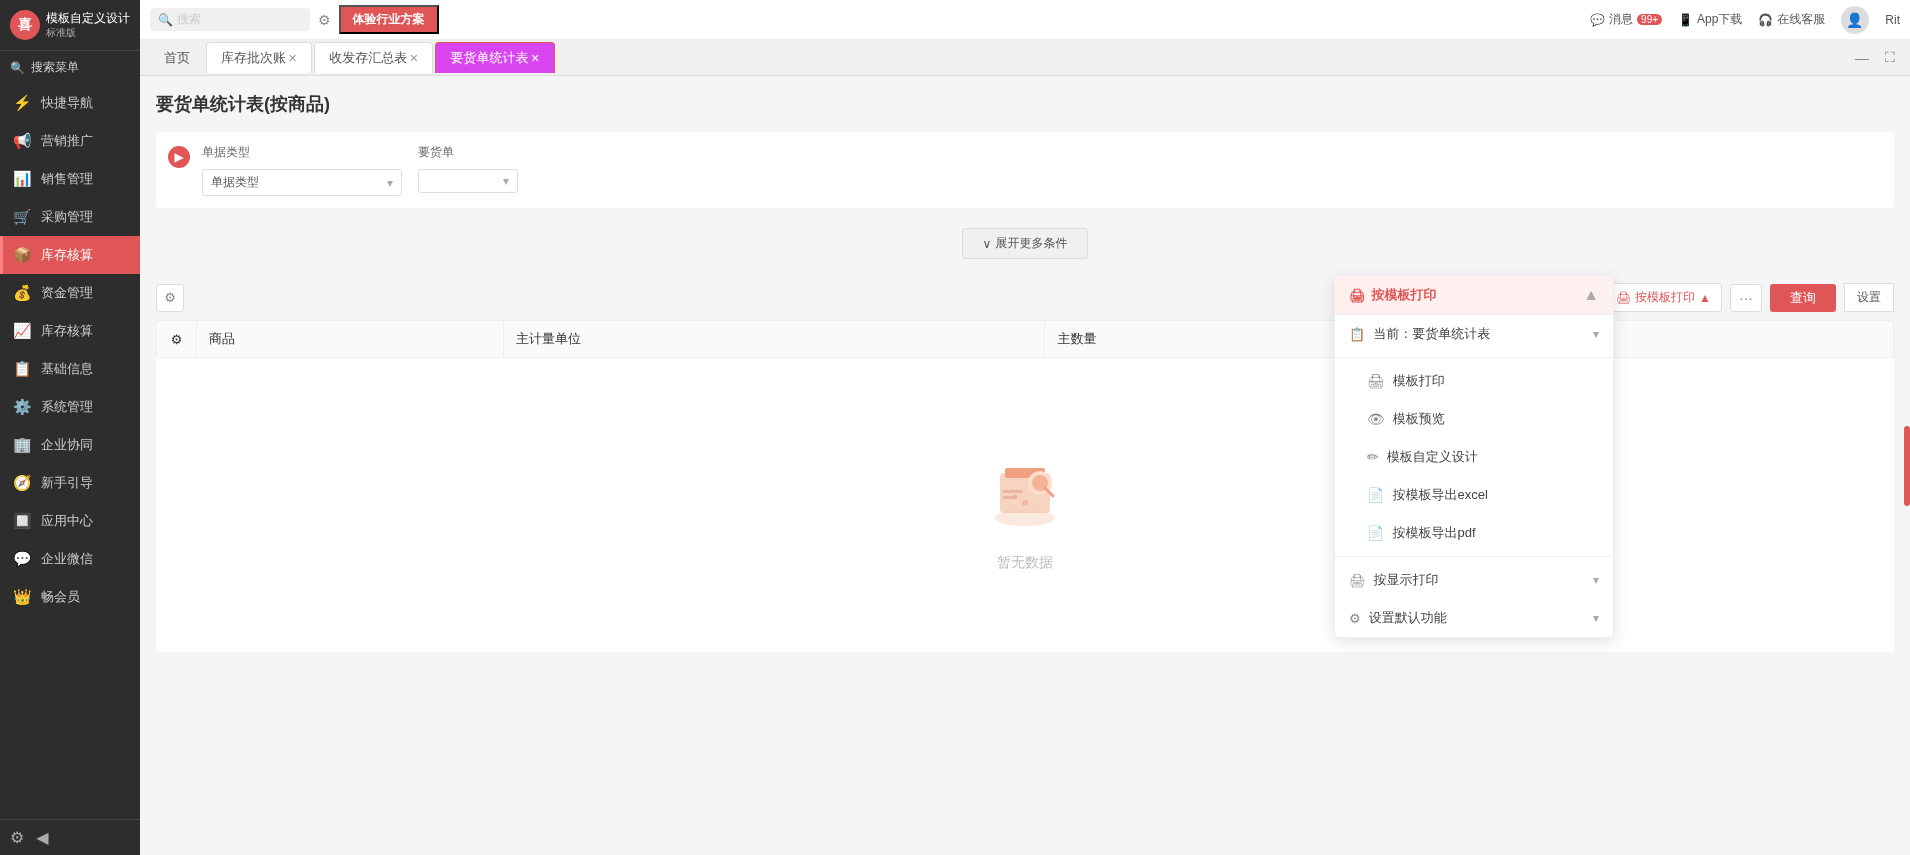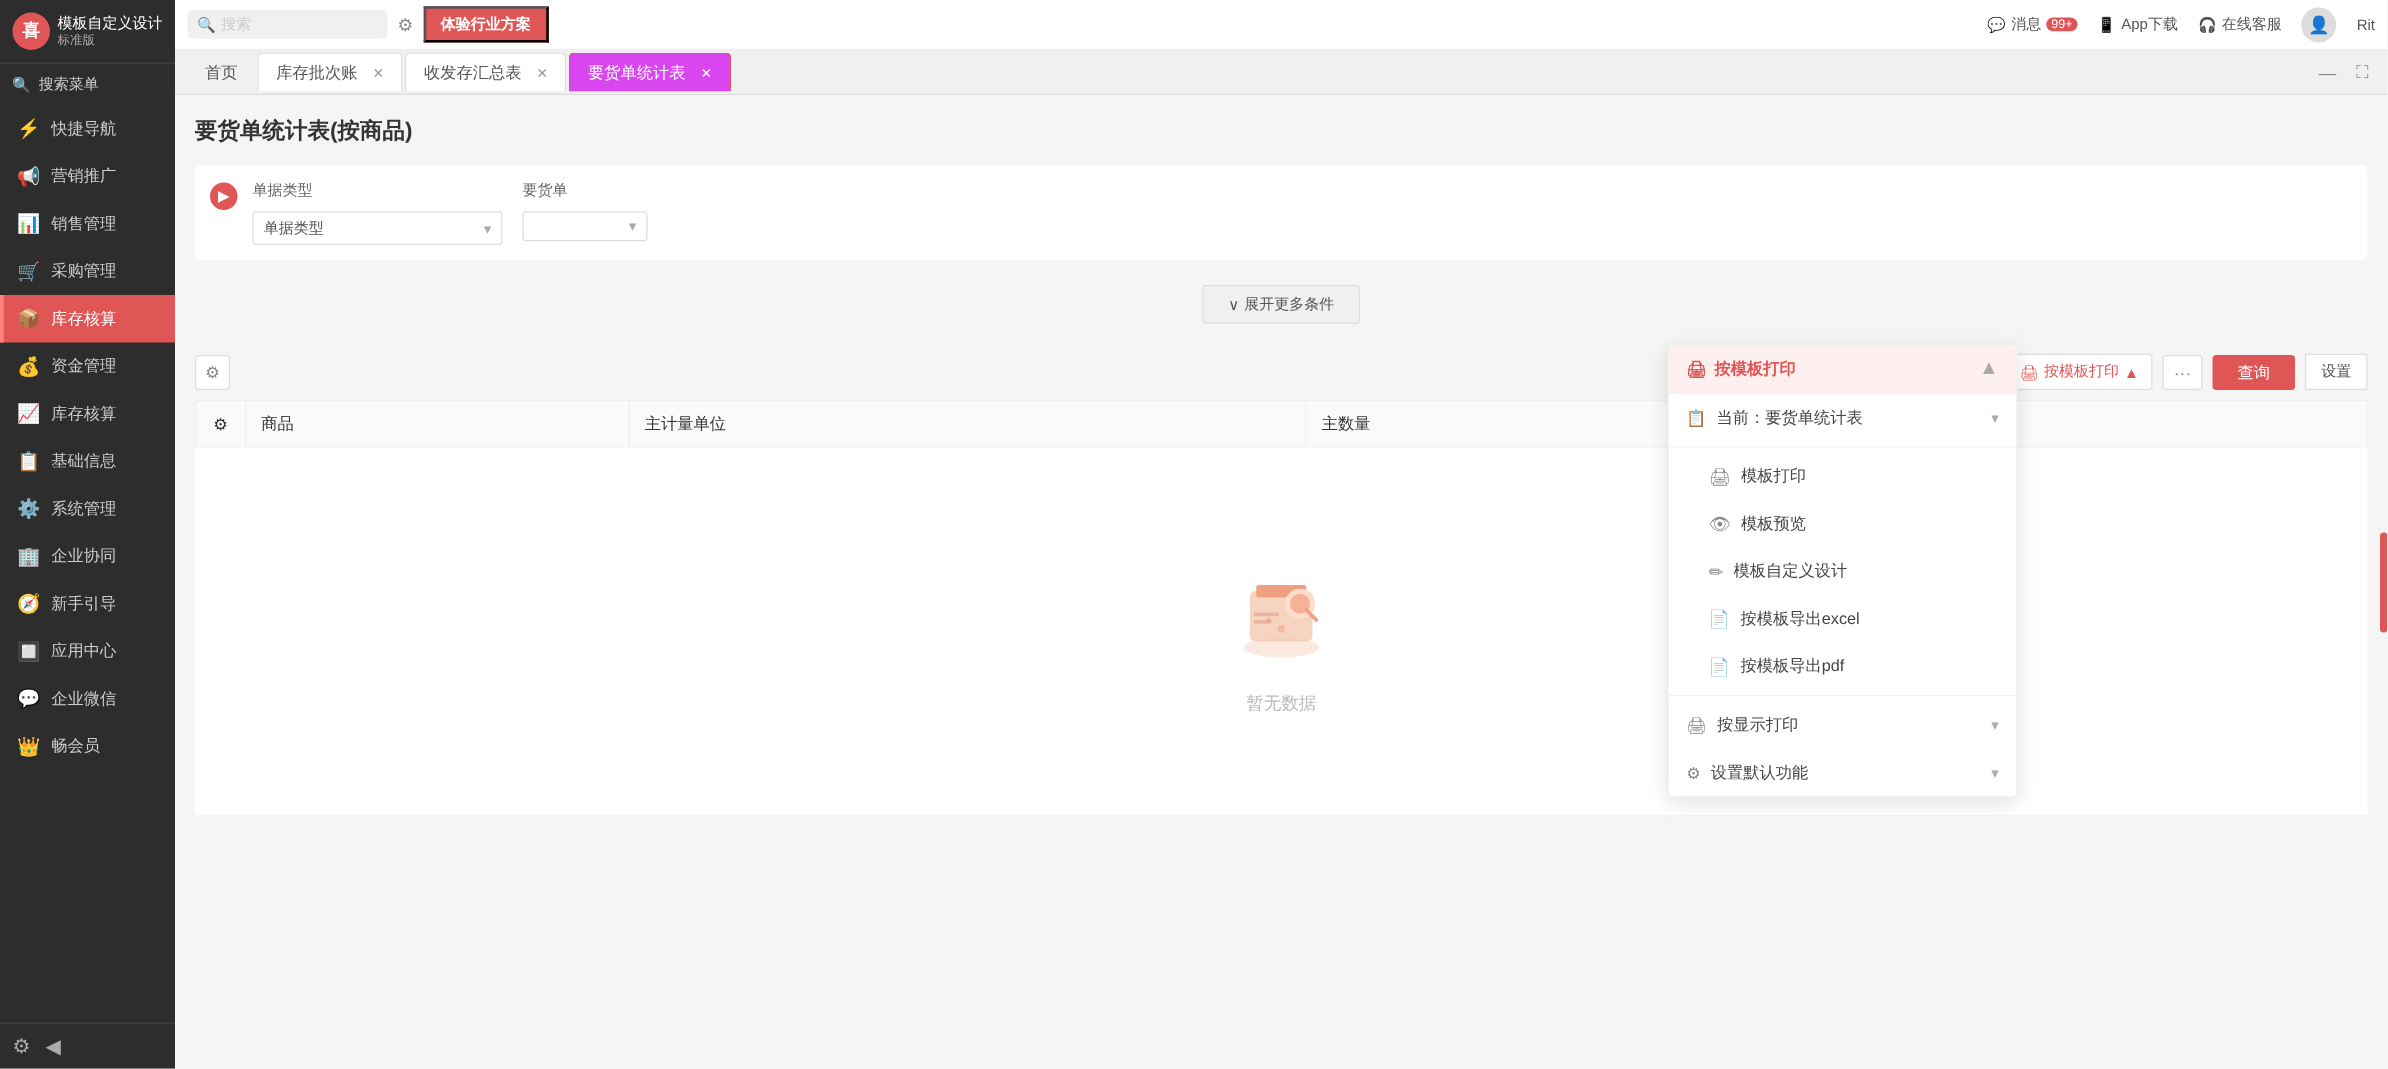--- a/index.html
+++ b/index.html
@@ -163,21 +163,21 @@
     }
     .tab {
       display: flex;
       align-items: center;
       padding: 6px 14px;
       background: white;
       border-radius: 4px 4px 0 0;
       font-size: 13px;
       cursor: pointer;
       color: #555;
-      gap: 12px;
+      gap: 2px;
       border: 1px solid #ddd;
       border-bottom: none;
     }
     .tab.active {
       background: #d946ef;
       color: white;
       border-color: #e05555;
     }
     .tab-home {
       padding: 6px 14px;

